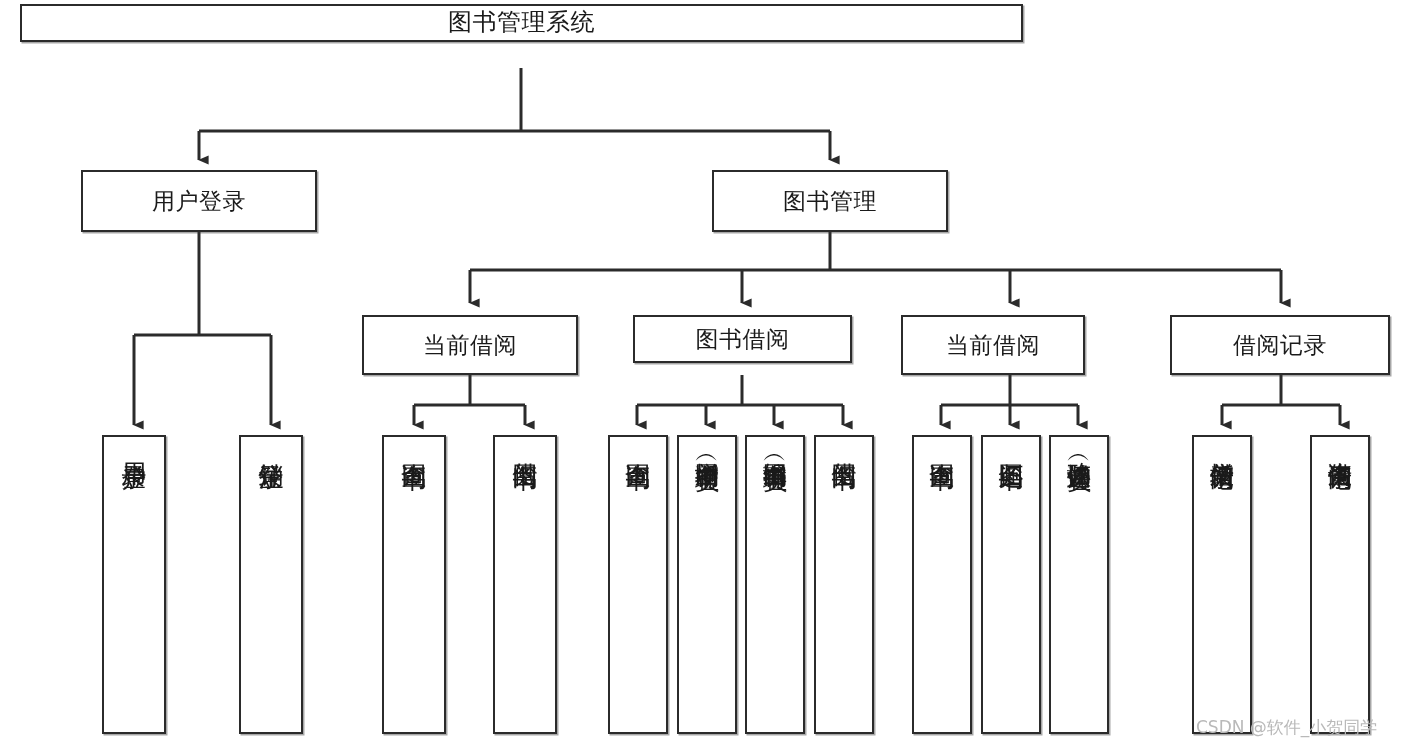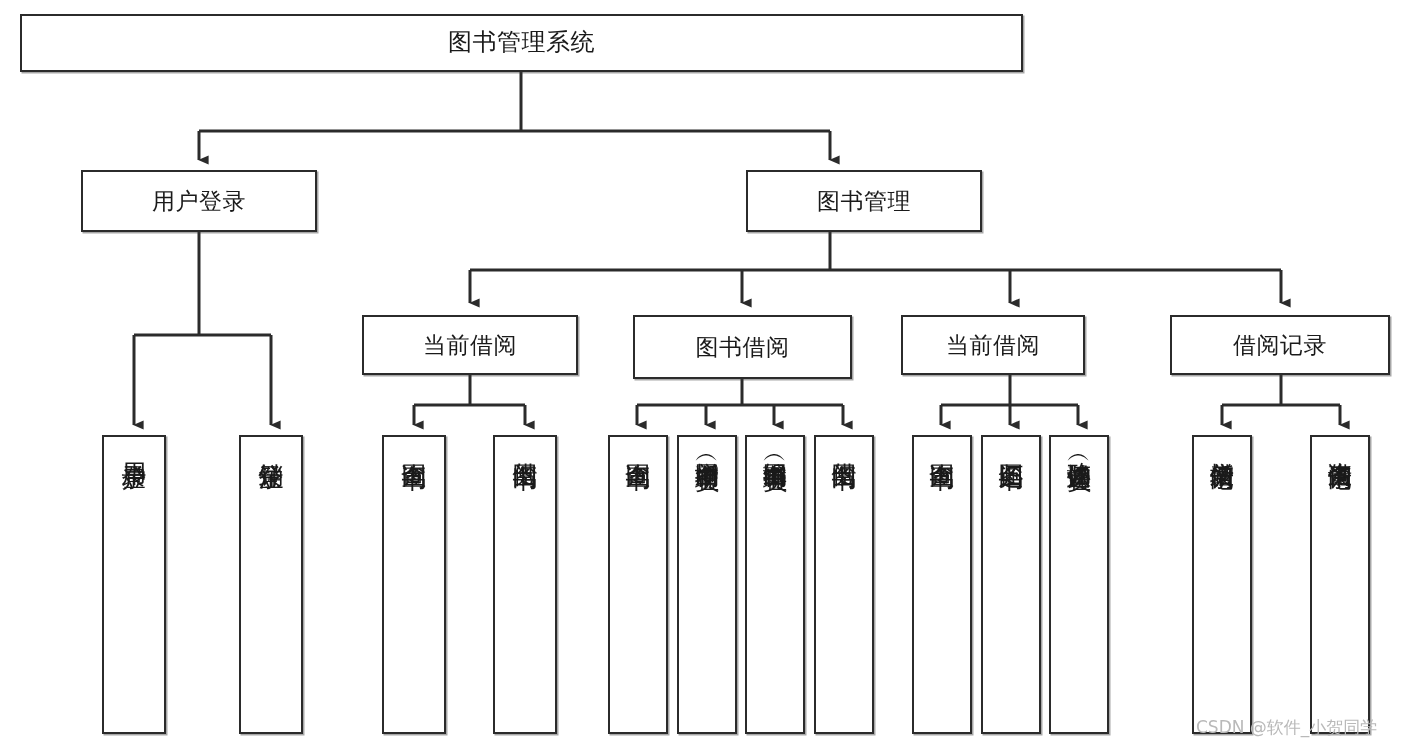--- a/index.html
+++ b/index.html
@@ -122,35 +122,35 @@
       <path d="M1010,405 L1010,425" marker-end="url(#arrow)"></path>
       <path d="M1078,405 L1078,425" marker-end="url(#arrow)"></path>
 
       <path d="M1281,375 L1281,405"></path>
       <path d="M1222,405 L1340,405"></path>
       <path d="M1222,405 L1222,425" marker-end="url(#arrow)"></path>
       <path d="M1340,405 L1340,425" marker-end="url(#arrow)"></path>
     </g>
   </svg>
 
-  <div class="node root" style="left:20px; top:14px; width:1003px; height:58px;">
+  <div class="node root" style="left:20px; top:4px; width:1003px; height:38px;">
     <span class="label">图书管理系统</span>
   </div>
 
   <div class="node horiz" style="left:81px; top:170px; width:236px; height:62px;">
     <span class="label">用户登录</span>
   </div>
-  <div class="node horiz" style="left:712px; top:170px; width:236px; height:62px;margin-left:34px;">
+  <div class="node horiz" style="left:712px; top:170px; width:236px; height:62px;">
     <span class="label">图书管理</span>
   </div>
 
   <div class="node horiz" style="left:362px; top:315px; width:216px; height:60px;">
     <span class="label">当前借阅</span>
   </div>
-  <div class="node horiz" style="left:633px; top:315px; width:219px; height:64px;">
+  <div class="node horiz" style="left:633px; top:315px; width:219px; height:48px;">
     <span class="label">图书借阅</span>
   </div>
   <div class="node horiz" style="left:901px; top:315px; width:184px; height:60px;">
     <span class="label">当前借阅</span>
   </div>
   <div class="node horiz" style="left:1170px; top:315px; width:220px; height:60px;">
     <span class="label">借阅记录</span>
   </div>
 
   <div class="node leaf" style="left:102px; top:435px; width:64px; height:299px;">

